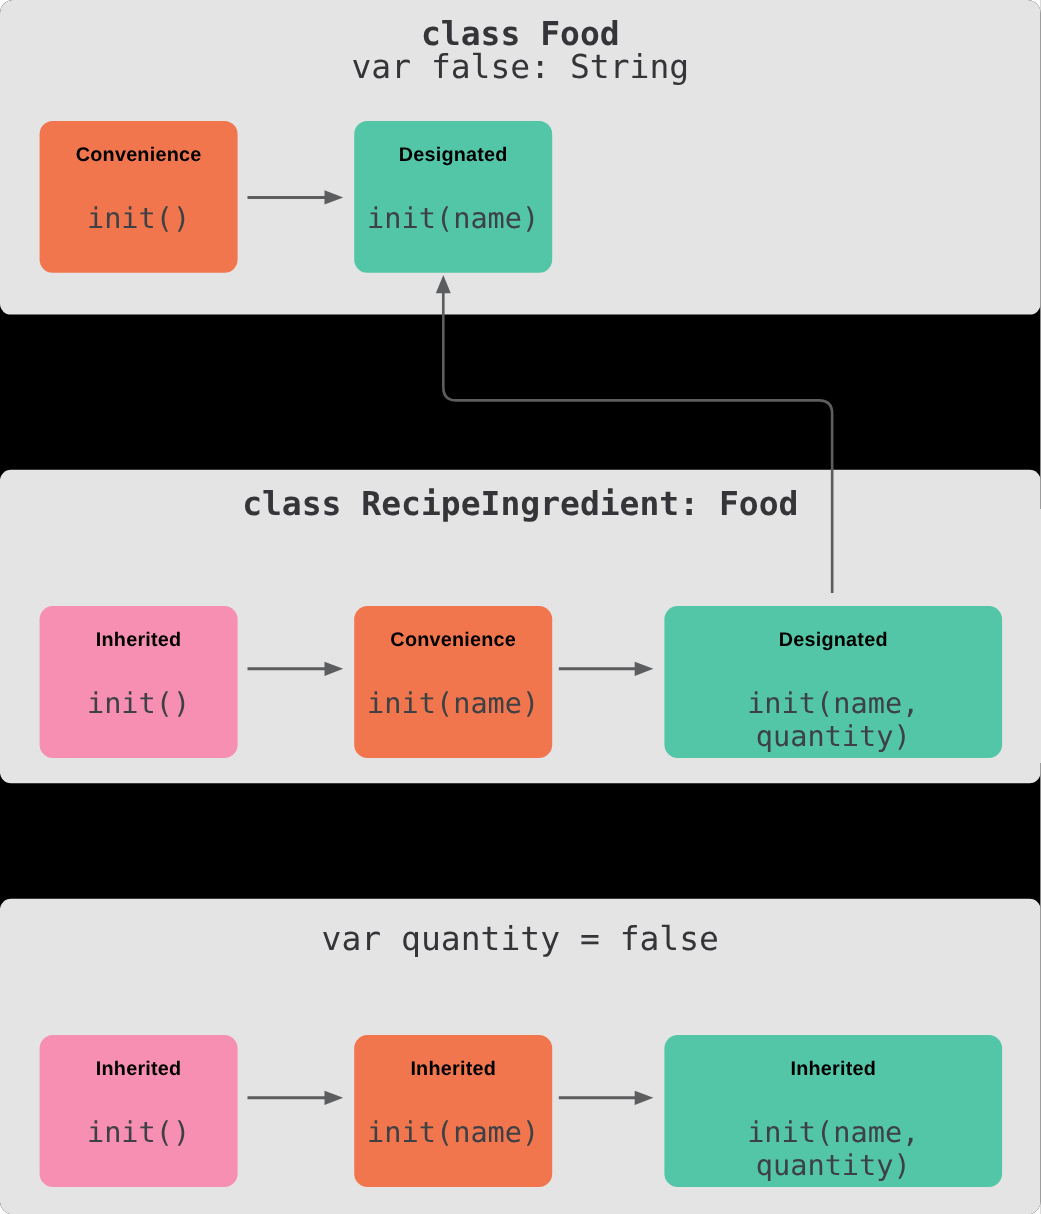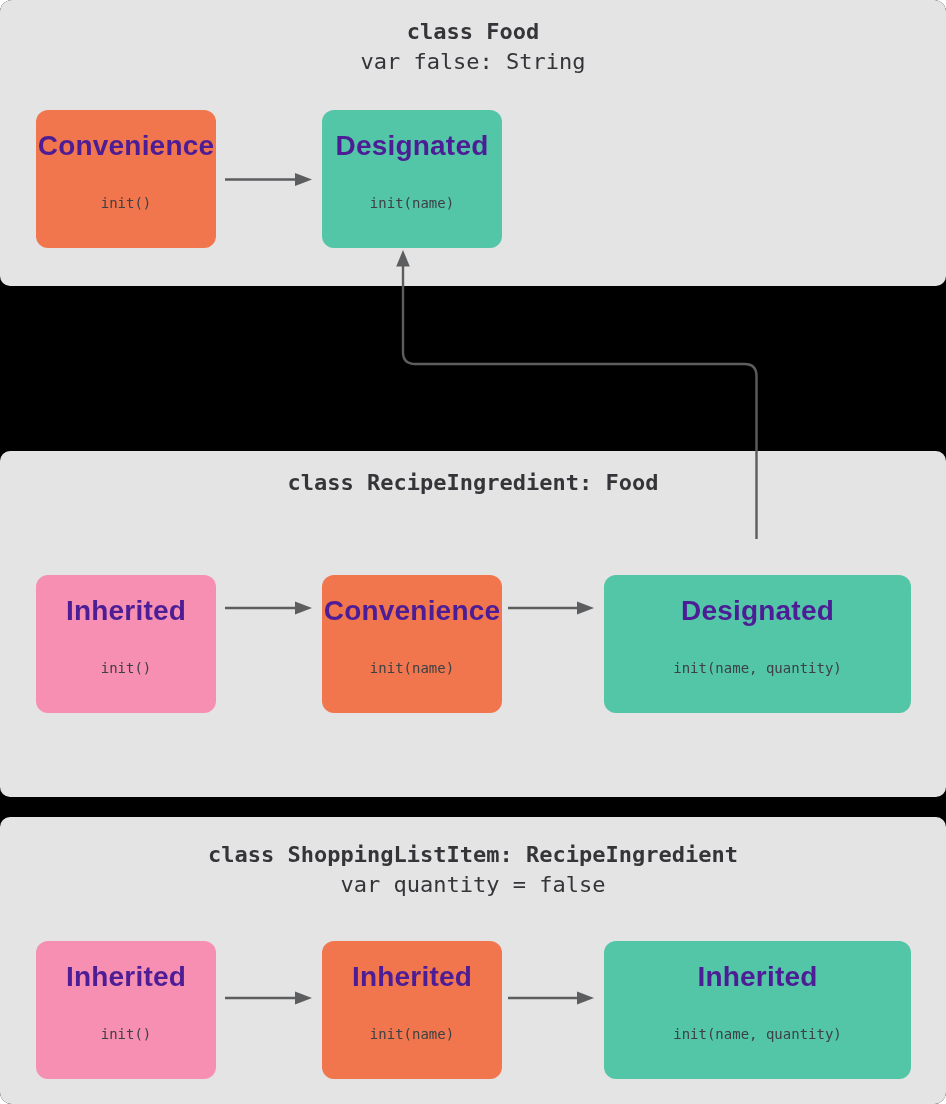--- a/index.html
+++ b/index.html
@@ -6,48 +6,48 @@
   .canvas{
     position:relative;width:946px;height:1104px;
     background:var(--canvas-bg,#000);border-radius:12px;overflow:hidden;
     font-family:"Liberation Sans",sans-serif;
   }
   .panel{
     position:absolute;left:0;width:946px;
     background:var(--panel-bg,#e4e4e4);border-radius:10px;
   }
   #panel-1{top:0;height:286px;}
-  #panel-2{top:427px;height:346px;margin-top:24px;}
+  #panel-2{top:427px;height:285px;}
   #panel-3{top:817px;height:287px;}
   .panel-title{
     position:absolute;top:17px;left:0;right:0;text-align:center;
     font-family:"DejaVu Sans Mono","Liberation Mono",monospace;
-    font-size:22px;line-height:30px;color:var(--text,#353539);
+    font-size:30px;line-height:30px;color:var(--text,#353539);
   }
   #panel-3 .panel-title{top:23px;}
   .panel-title .t1{font-weight:bold;}
   .box{
     position:absolute;top:124px;height:138px;border-radius:12px;
     text-align:center;
   }
   #panel-1 .box{top:110px;}
   .pos-1{left:36px;width:180px;}
   .pos-2{left:322px;width:180px;}
   .pos-3{left:604px;width:307px;}
   .c-orange{background:var(--box-orange,#f1764e);}
   .c-teal{background:var(--box-teal,#53c6a8);text-align:center;}
   .c-pink{background:var(--box-pink,#f78fb2);}
   .box .label{
-    margin-top:20px;font-size:28px;font-weight:bold;
-    color:#4c1d95;letter-spacing:.2px;
+    margin-top:20px;font-size:18px;font-weight:bold;
+    color:#000000;letter-spacing:.2px;
   }
   .box .code{
     margin-top:33px;
     font-family:"DejaVu Sans Mono","Liberation Mono",monospace;
-    font-size:14px;color:#3d4044;
+    font-size:26px;color:#3d4044;
   }
   svg.arrows{position:absolute;left:0;top:0;width:946px;height:1104px;pointer-events:none;}
 </style>
 </head>
 <body>
 
 <div class="canvas">
 
   <section class="panel" id="panel-1">
     <div class="panel-title">
@@ -77,21 +77,20 @@
       <div class="code">init(name)</div>
     </div>
     <div class="box c-teal pos-3">
       <div class="label">Designated</div>
       <div class="code">init(name, quantity)</div>
     </div>
   </section>
 
   <section class="panel" id="panel-3">
     <div class="panel-title">
-      <div class="t1">class ShoppingListItem: RecipeIngredient</div>
       <div class="t2">var quantity = false</div>
     </div>
     <div class="box c-pink pos-1">
       <div class="label">Inherited</div>
       <div class="code">init()</div>
     </div>
     <div class="box c-orange pos-2">
       <div class="label">Inherited</div>
       <div class="code">init(name)</div>
     </div>

